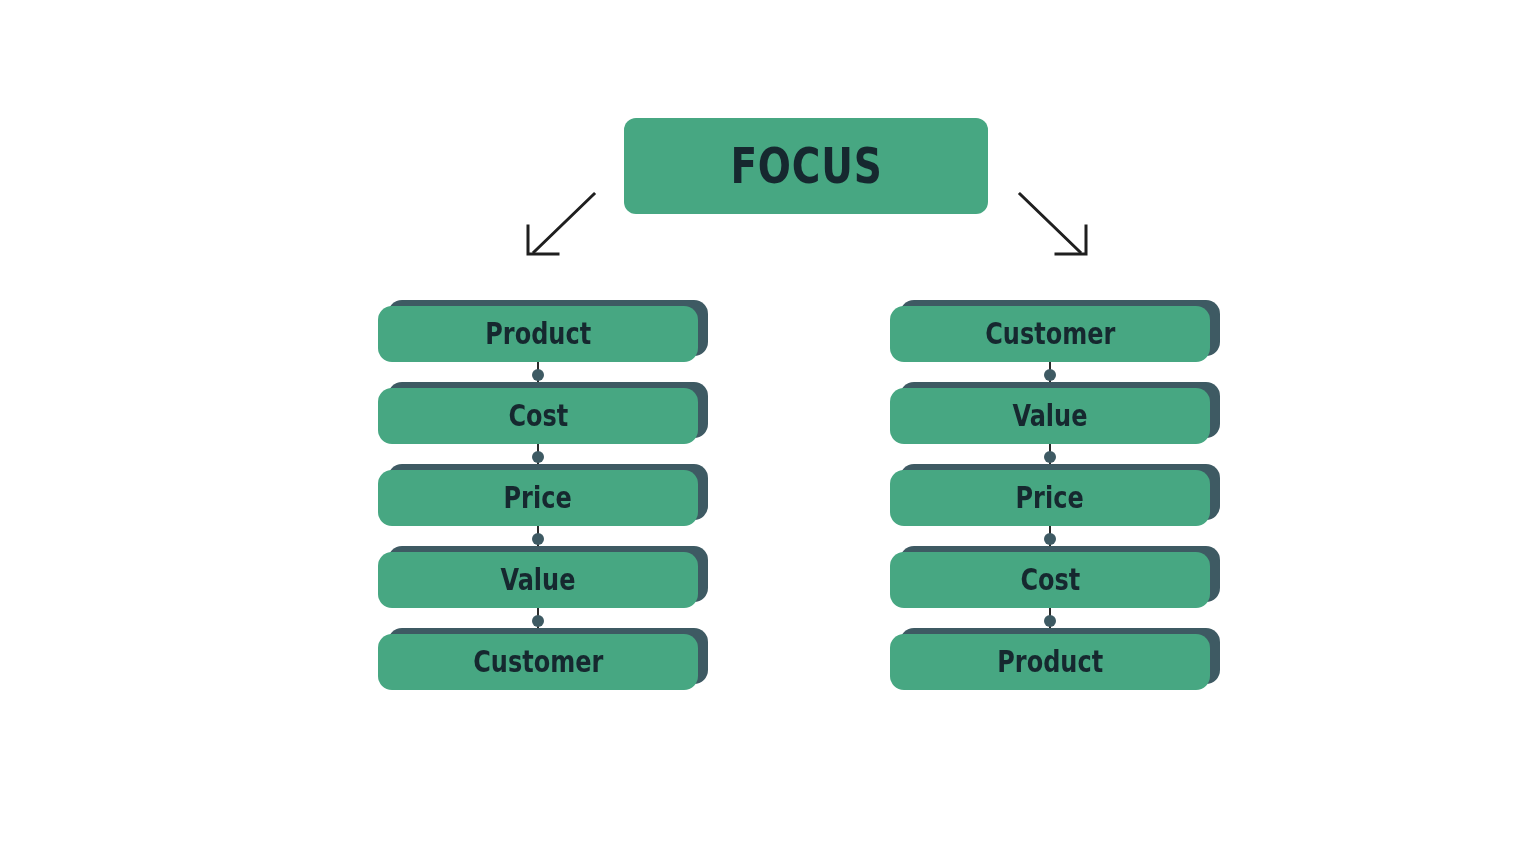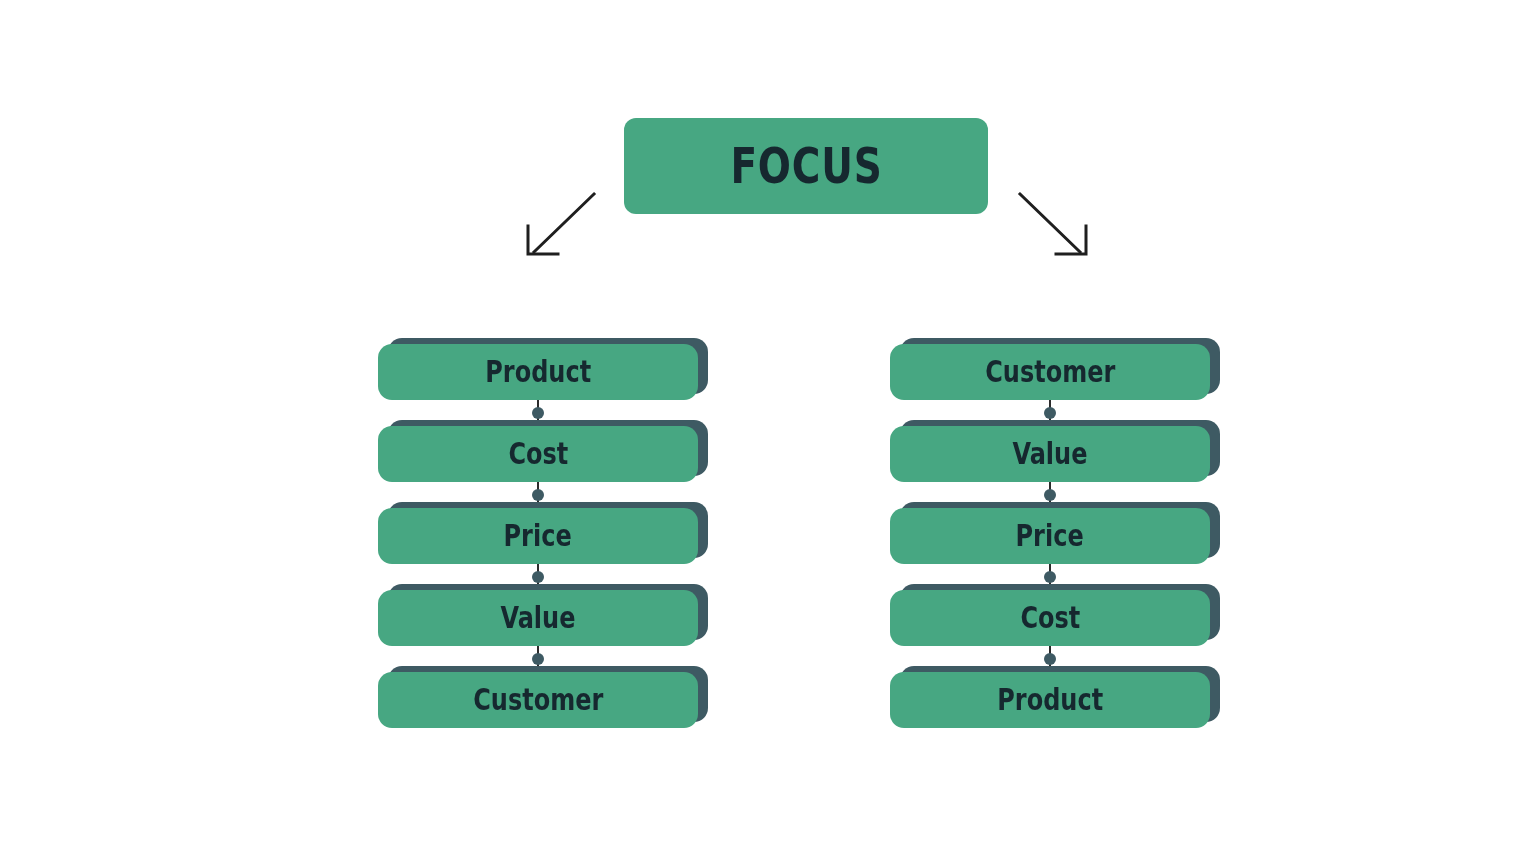--- a/index.html
+++ b/index.html
@@ -53,21 +53,20 @@
     pointer-events: none;
   }
   #arrow-left-svg  { left: 518px; top: 190px; width: 90px;  height: 76px; }
   #arrow-right-svg { left: 1010px; top: 190px; width: 90px; height: 76px; }
 
   
   .column {
     position: absolute;
     top: 306px;
     width: 330px;
-    margin-top: 38px;
   }
   #column-left  { left: 378px; }
   #column-right { left: 890px; }
 
   .chain-item {
     position: relative;
   }
 
   
   .node {

